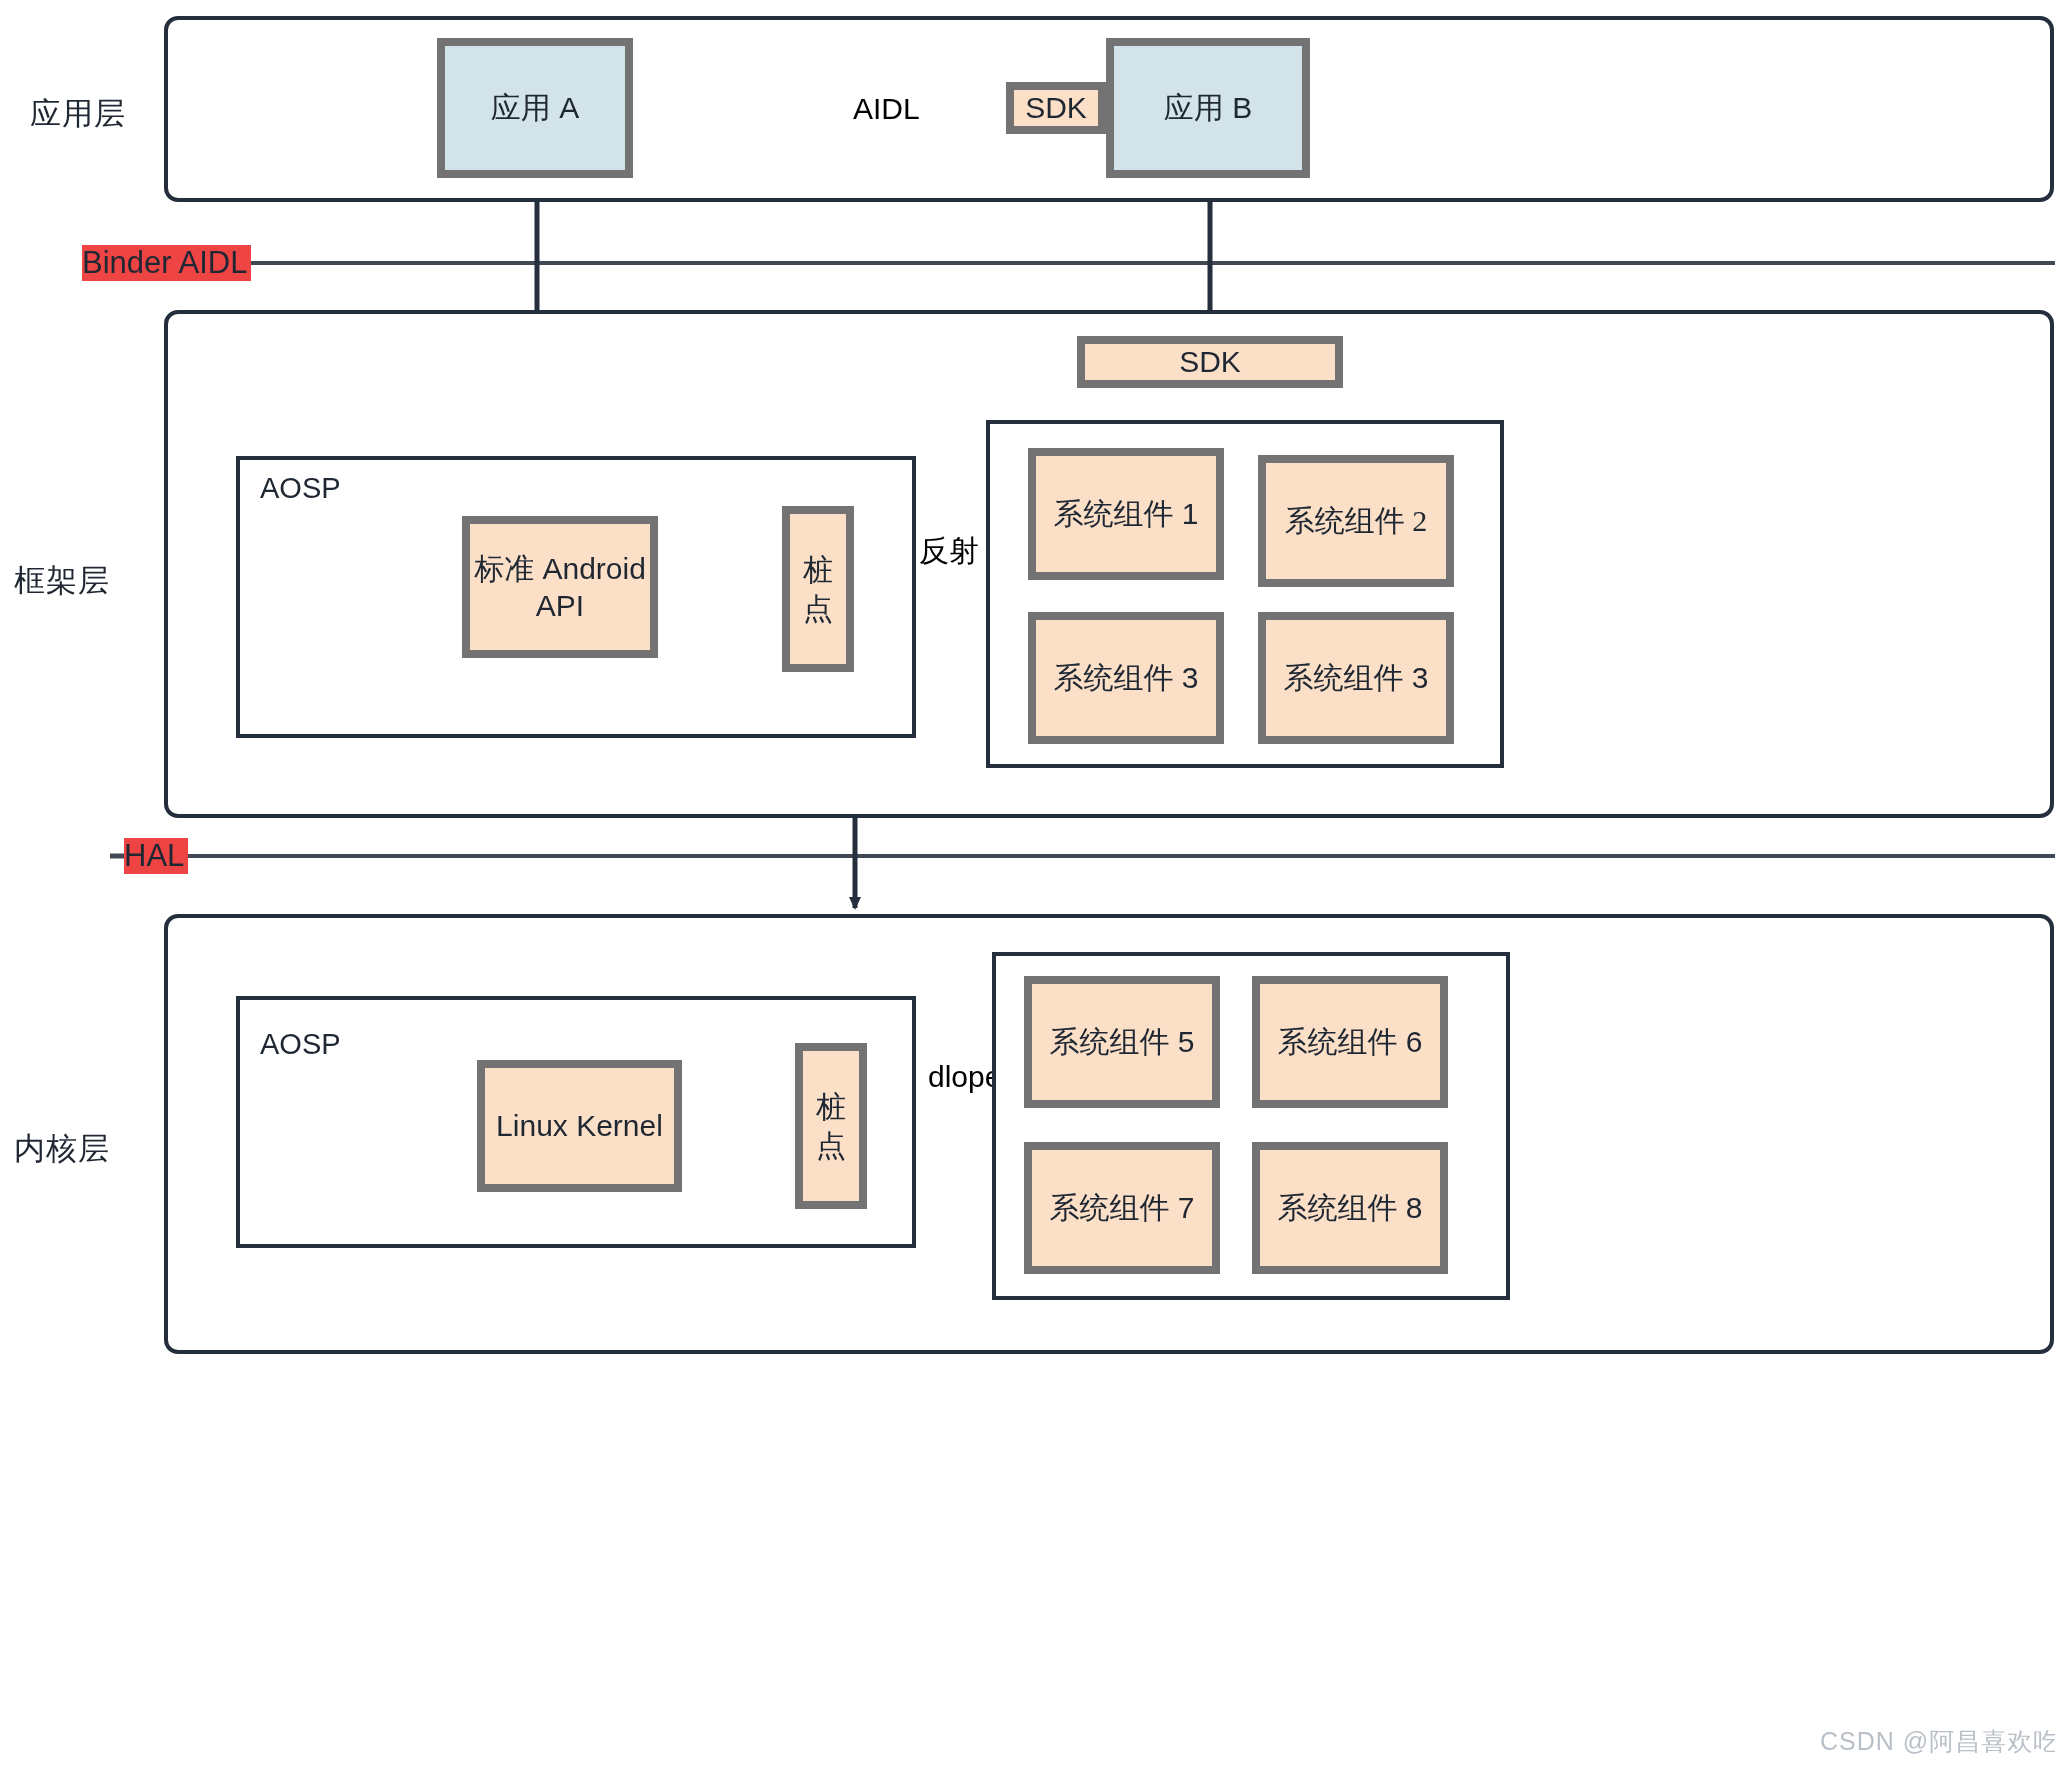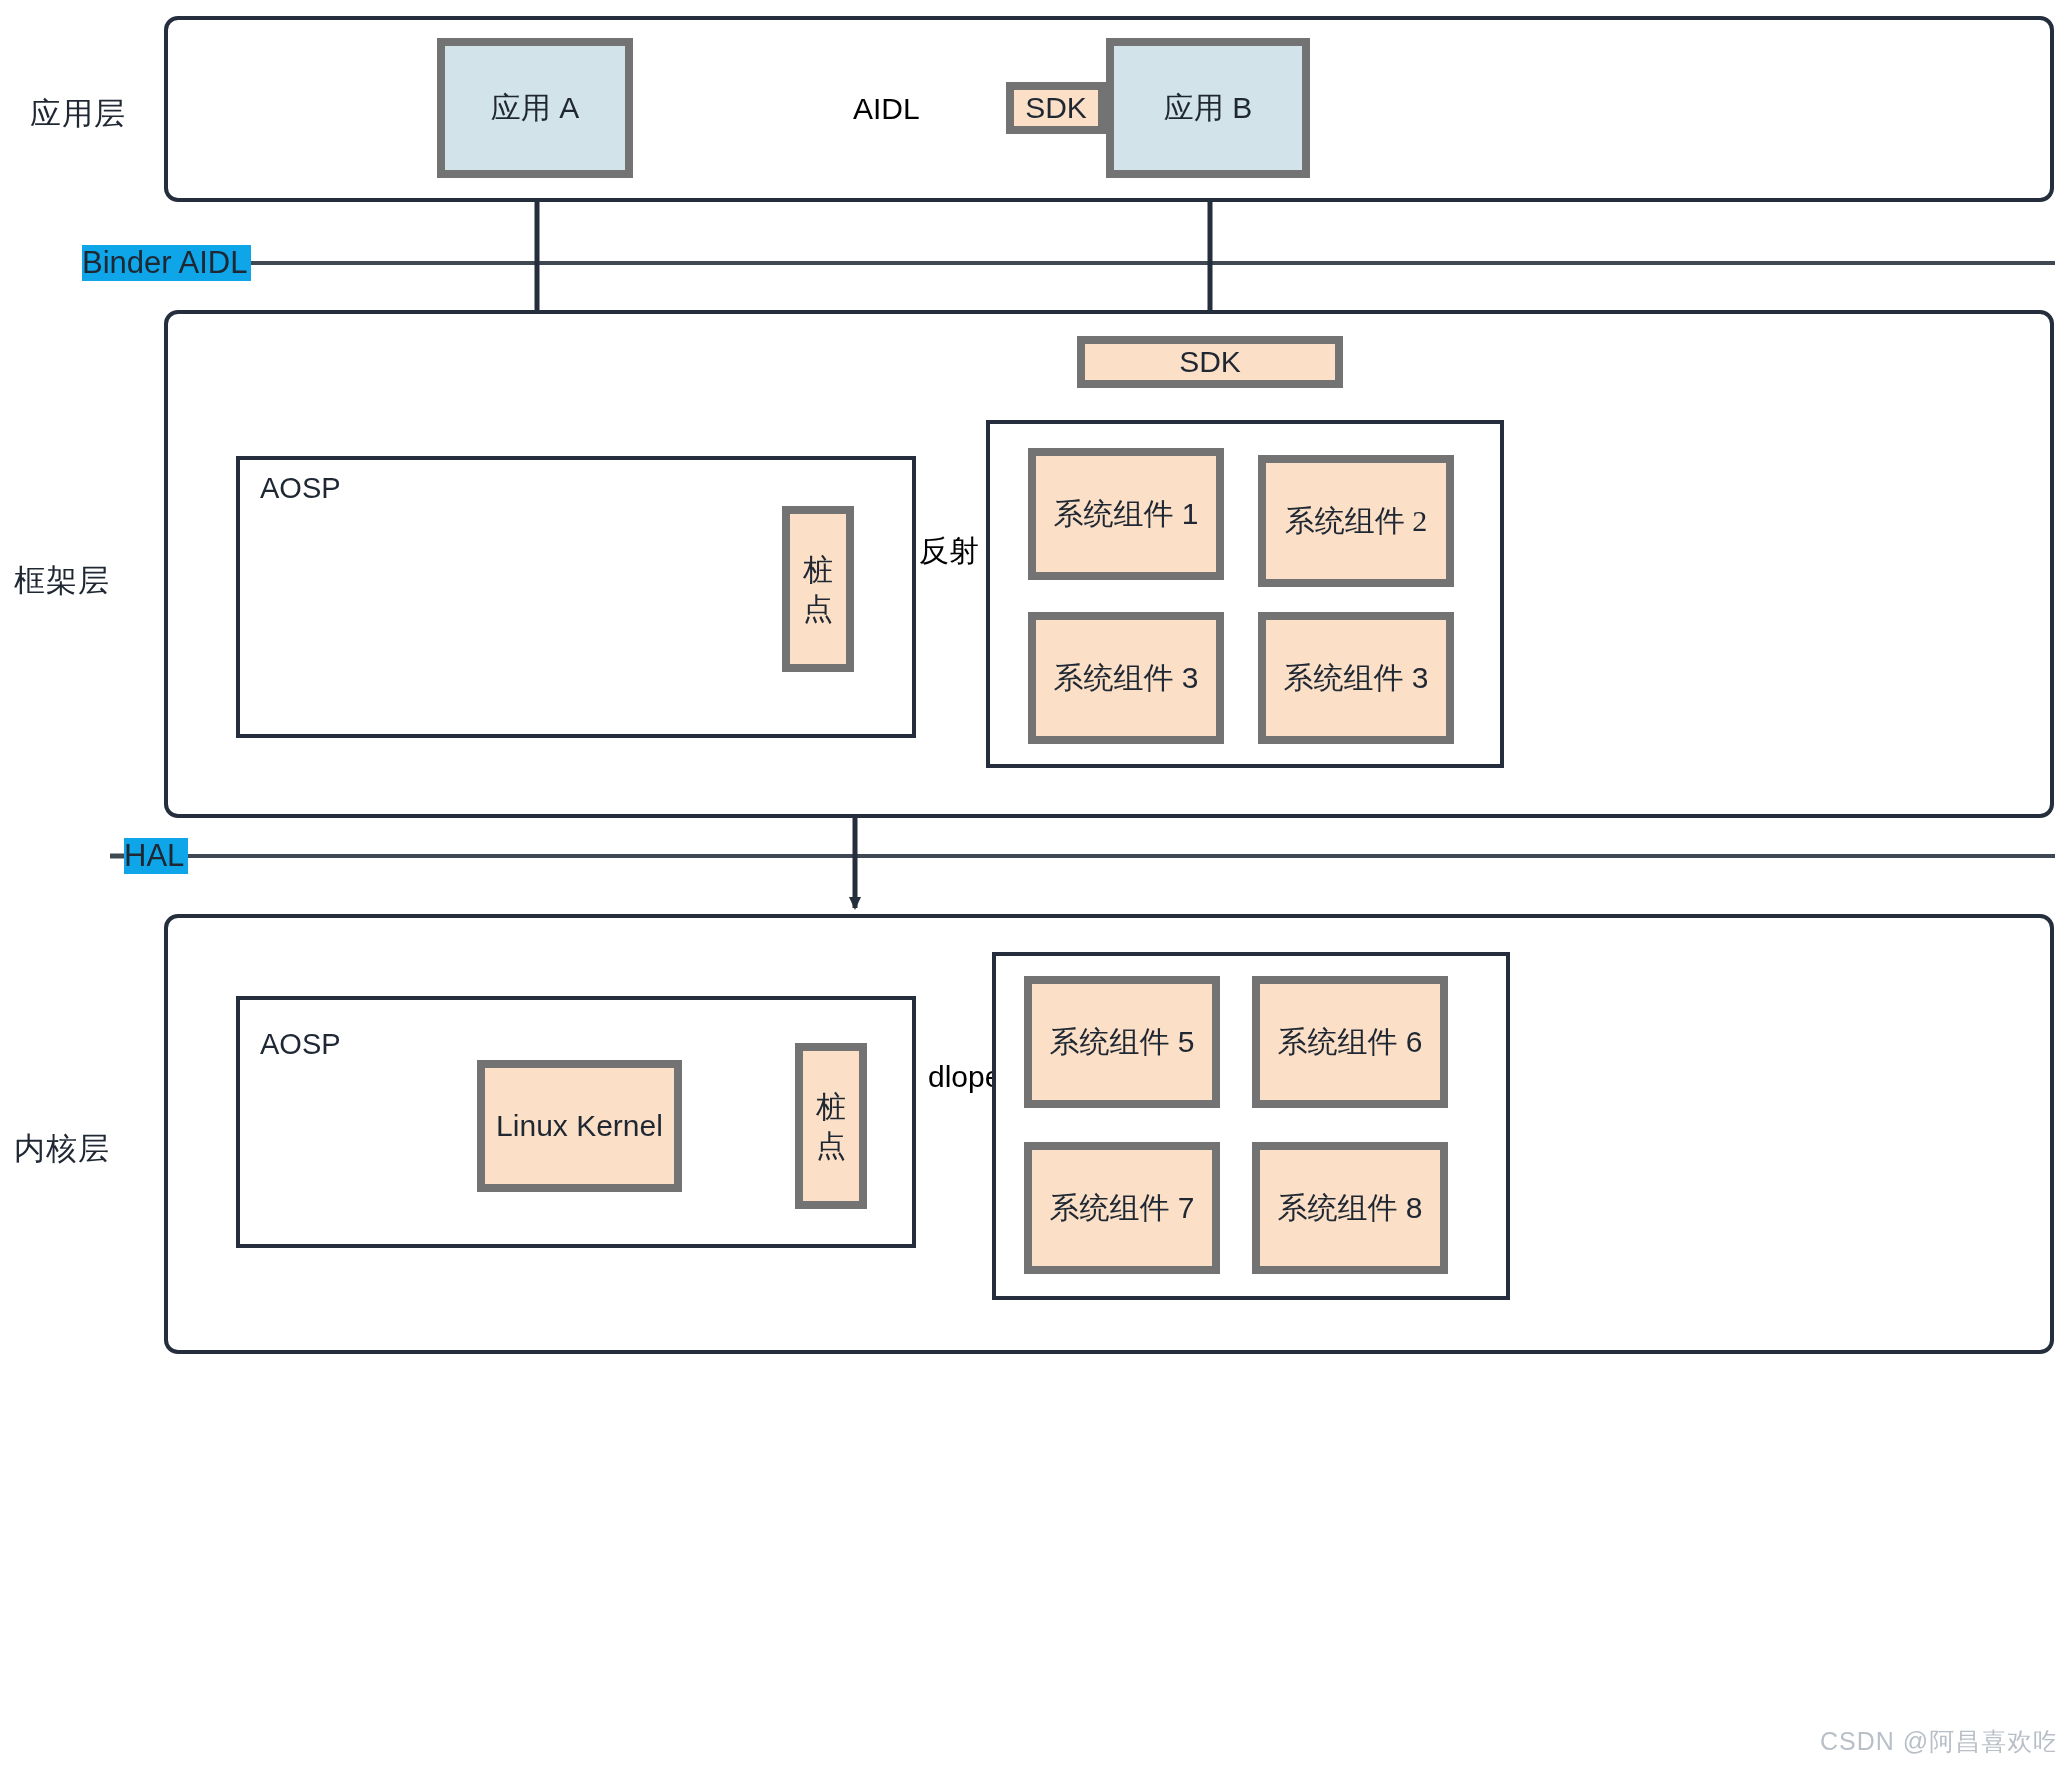--- a/index.html
+++ b/index.html
@@ -73,21 +73,21 @@
     background:#ffffff;
     padding:0 7px;
     white-space:nowrap;
   }
   .edge-label.nobg{ background:transparent; padding:0; }
   .divider-label{
     position:absolute;
     font-size:31px;
     color:#1f2733;
     white-space:nowrap;
-    background:#0ea5e9;
+    background:#ef4444;
     padding-right:4px;
   }
   .watermark{
     position:absolute;
     font-size:25px;
     color:#b9bfc7;
     white-space:nowrap;
     letter-spacing:1px;
   }
 </style>
@@ -153,20 +153,21 @@
 
   <div class="edge-label" style="left:846px; top:92px;">AIDL</div>
 
   <div class="layer-box" style="left:164px; top:310px; width:1890px; height:508px;"></div>
 
   <div class="node fill-peach" style="left:1077px; top:336px; width:266px; height:52px;">SDK</div>
 
   <div class="inner-box" style="left:236px; top:456px; width:680px; height:282px;"></div>
   <div class="inner-title" style="left:260px; top:472px;">AOSP</div>
 
+  <div class="node fill-peach" style="left:462px; top:516px; width:196px; height:142px;">标准 Android API</div>
 
   <div class="node fill-peach vert" style="left:782px; top:506px; width:72px; height:166px;">桩点</div>
 
   <div class="edge-label nobg" style="left:919px; top:531px;">反射</div>
 
   <div class="inner-box" style="left:986px; top:420px; width:518px; height:348px;"></div>
 
   <div class="node fill-peach" style="left:1028px; top:448px; width:196px; height:132px;">系统组件 1</div>
   <div class="node fill-peach" style="left:1258px; top:455px; width:196px; height:132px;font-family:Liberation Serif, serif;">系统组件 2</div>
   <div class="node fill-peach" style="left:1028px; top:612px; width:196px; height:132px;">系统组件 3</div>

